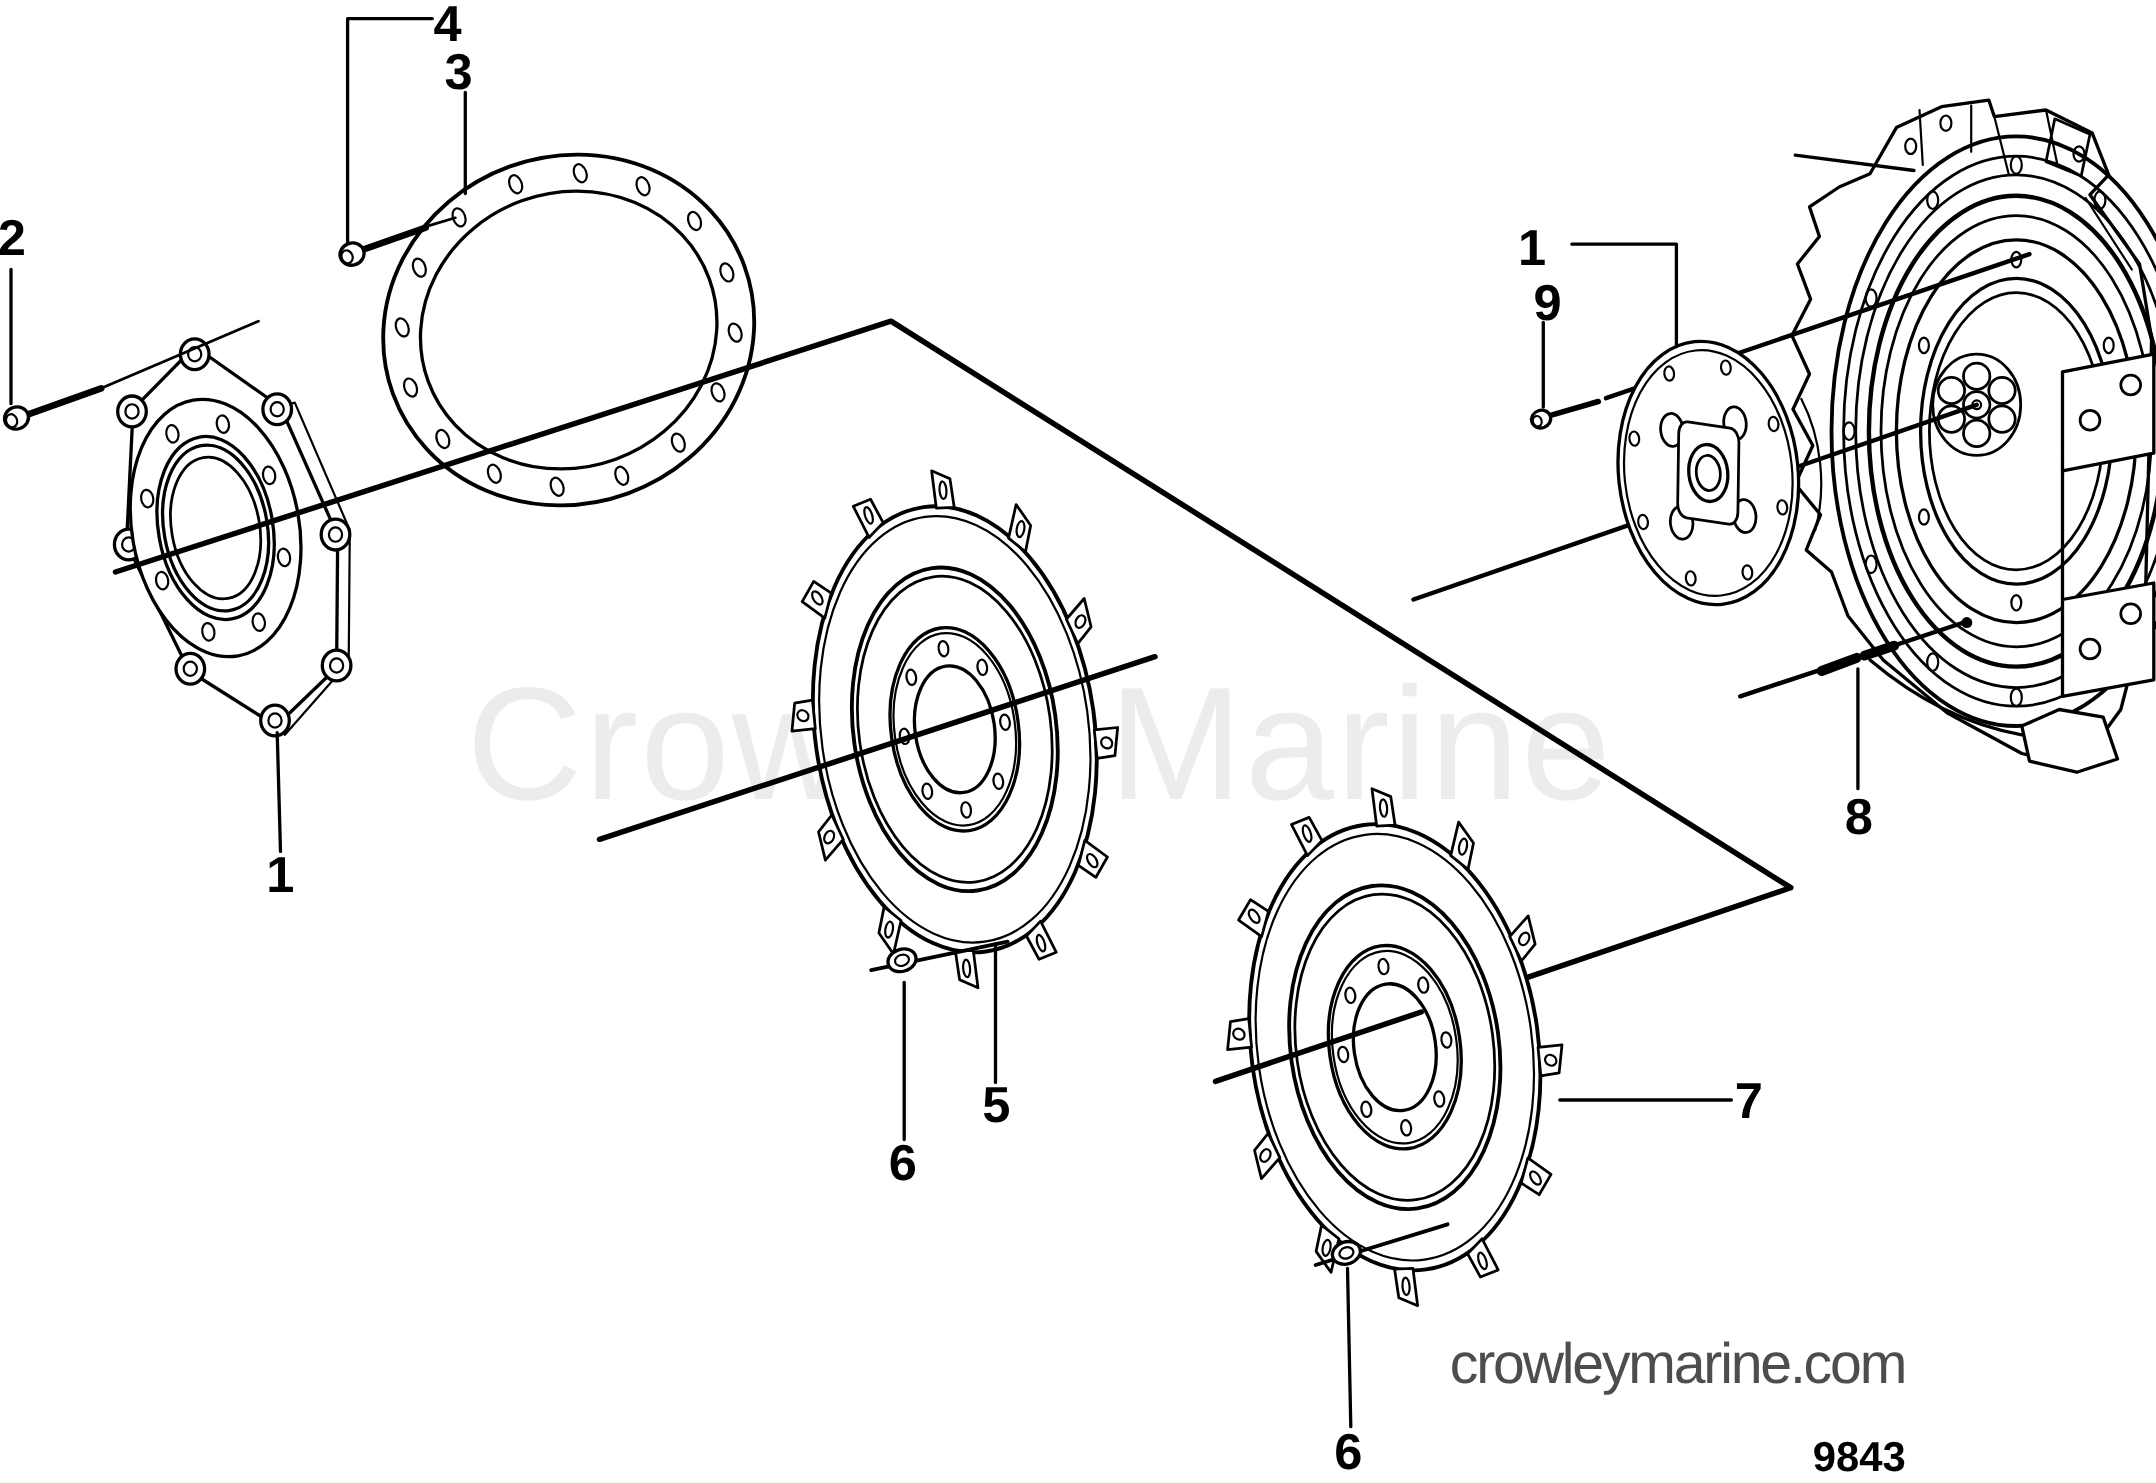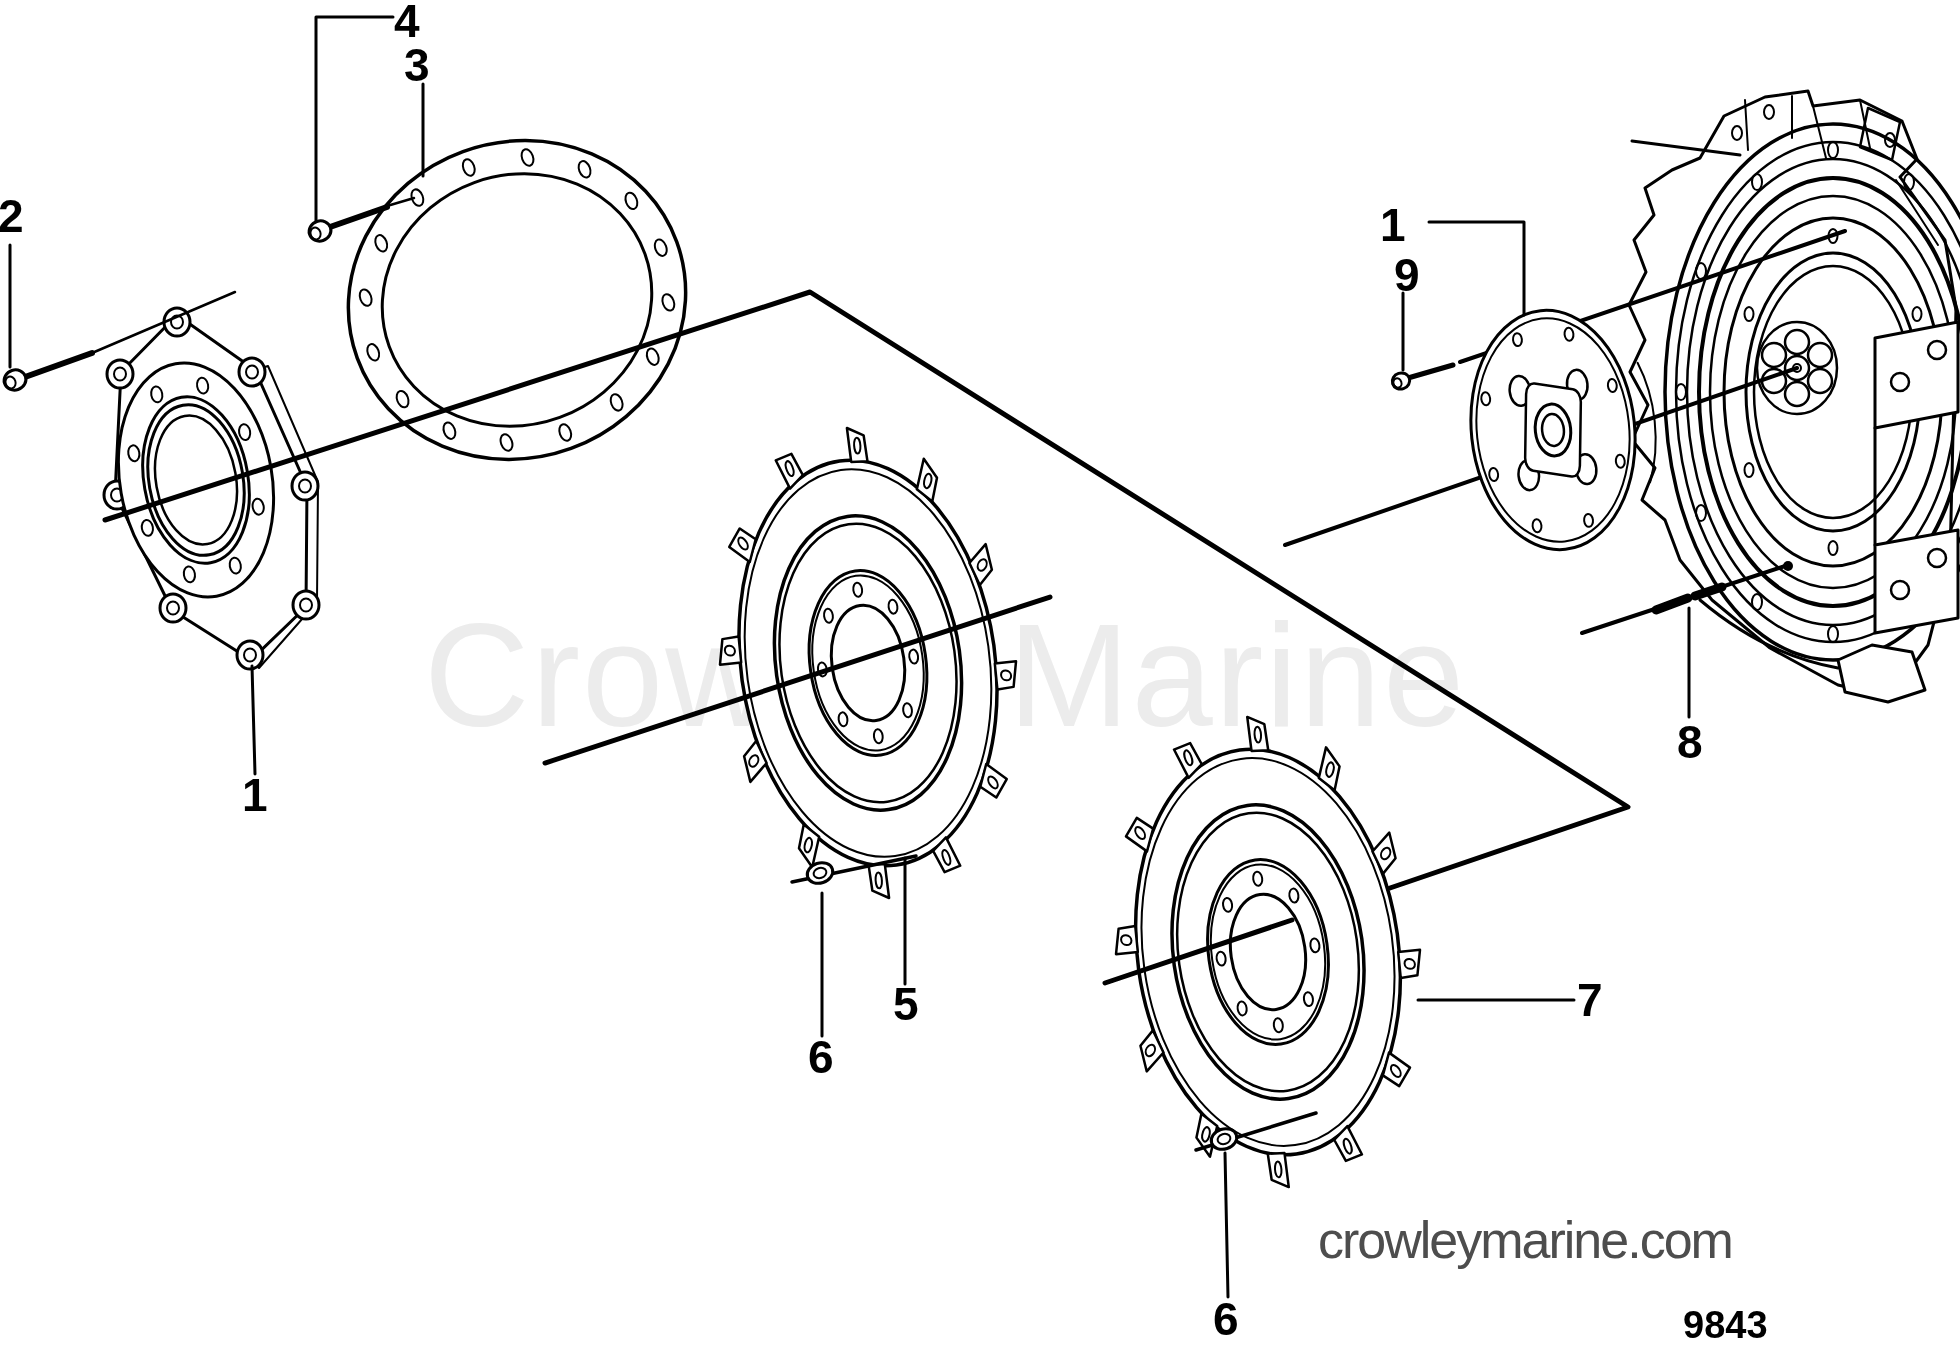--- a/index.html
+++ b/index.html
@@ -28,21 +28,21 @@
   .callout{
     position:absolute;z-index:2;color:#000;font-size:46px;font-weight:700;
     line-height:1;white-space:nowrap;
   }
   .site{
     position:absolute;z-index:2;left:1318px;top:1210px;
     font-size:52px;letter-spacing:-2px;color:#4d4d4d;white-space:nowrap;
   }
   .fig{
     position:absolute;z-index:2;left:1648px;top:1304px;
-    font-size:38px;font-weight:700;color:#000;white-space:nowrap;margin-left:35px;
+    font-size:38px;font-weight:700;color:#000;white-space:nowrap;
   }
 </style>
 </head>
 <body>
 
 <div class="stage">
 
   <div class="wm">Crowley Marine</div>
 
   <svg class="art" width="1960" height="1348" viewBox="0 0 1960 1348">

